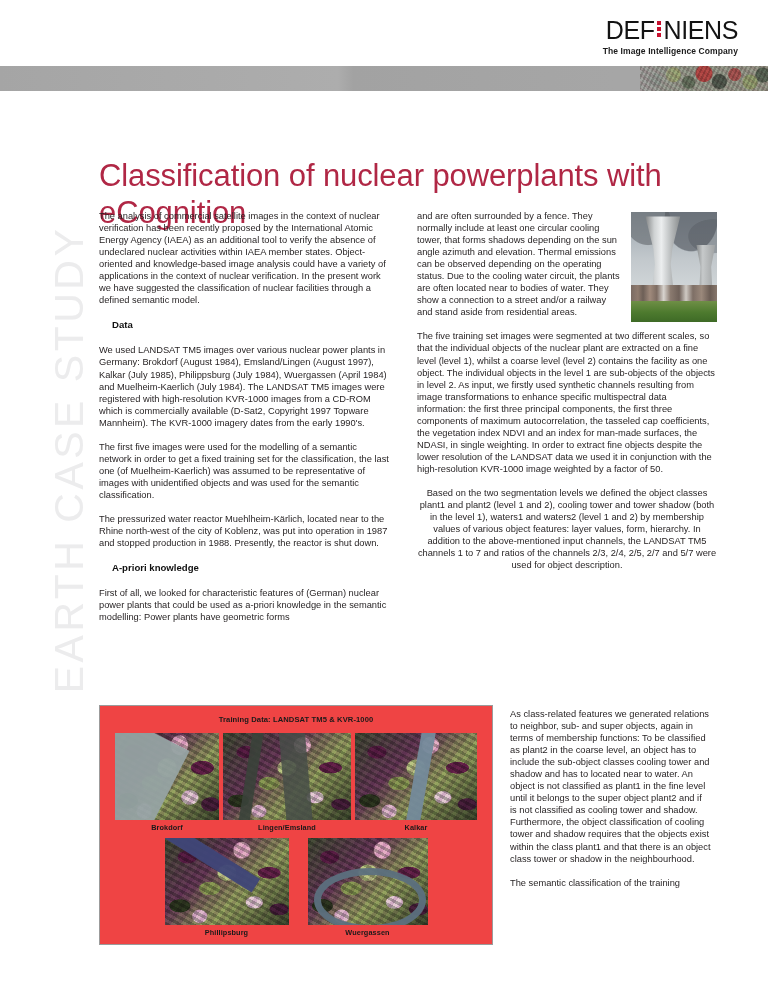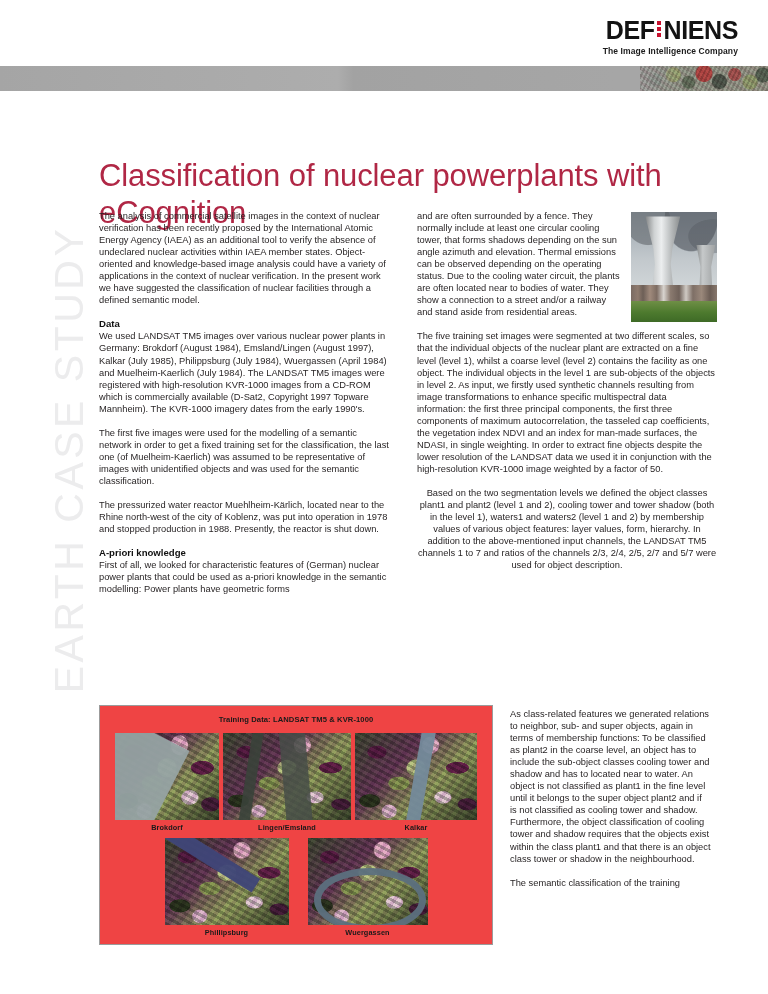--- a/index.html
+++ b/index.html
@@ -20,21 +20,21 @@
 
   
   .logo-block {
     position: absolute;
     top: 18px;
     right: 30px;
     text-align: right;
   }
   .logo-word {
     font-family: "Liberation Sans", sans-serif;
-    font-weight: bold;
+    font-weight: normal;
     font-size: 25px;
     letter-spacing: -0.4px;
     color: #131313;
     line-height: 1;
     display: inline-block;
     white-space: nowrap;
   }
   .logo-colon {
     display: inline-block;
     position: relative;
@@ -150,21 +150,21 @@
     line-height: 12.05px;
     color: #231f20;
     text-align: left;
   }
   .col-left  { left: 99px; top: 210px; width: 292px; }
   .col-right { left: 417px; top: 210px; width: 300px; }
 
   .col p { margin: 0 0 12px 0; }
   .col p:last-child { margin-bottom: 0; }
   .col h3 {
-    margin: 0;
+    margin: 13px;
     font-size: 9.6px;
     line-height: 12.05px;
     font-weight: bold;
     color: #111;
   }
   .center-last { text-align: center; }
 
   
   .photo-inset {
     float: right;
@@ -329,21 +329,21 @@
 
   <div class="side-label">EARTH CASE STUDY</div>
 
   <h1 class="doc-title">Classification of nuclear powerplants with eCognition</h1>
 
   <div class="col col-left">
     <p>The analysis of commercial satellite images in the context of nuclear verification has been recently proposed by the International Atomic Energy Agency (IAEA) as an additional tool to verify the absence of undeclared nuclear activities within IAEA member states. Object-oriented and knowledge-based image analysis could have a variety of applications in the context of nuclear verification. In the present work we have suggested the classification of nuclear facilities through a defined semantic model.</p>
     <h3>Data</h3>
     <p>We used LANDSAT TM5 images over various nuclear power plants in Germany: Brokdorf (August 1984), Emsland/Lingen (August 1997), Kalkar (July 1985), Philippsburg (July 1984), Wuergassen (April 1984) and Muelheim-Kaerlich (July 1984). The LANDSAT TM5 images were registered with high-resolution KVR-1000 images from a CD-ROM which is commercially available (D-Sat2, Copyright 1997 Topware Mannheim). The KVR-1000 imagery dates from the early 1990's.</p>
     <p>The first five images were used for the modelling of a semantic network in order to get a fixed training set for the classification, the last one (of Muelheim-Kaerlich) was assumed to be representative of images with unidentified objects and was used for the semantic classification.</p>
-    <p>The pressurized water reactor Muehlheim-Kärlich, located near to the Rhine north-west of the city of Koblenz, was put into operation in 1978 and stopped production in 1988. Presently, the reactor is shut down.</p>
+    <p>The pressurized water reactor Muehlheim-Kärlich, located near to the Rhine north-west of the city of Koblenz, was put into operation in 1987 and stopped production in 1988. Presently, the reactor is shut down.</p>
     <h3>A-priori knowledge</h3>
     <p>First of all, we looked for characteristic features of (German) nuclear power plants that could be used as a-priori knowledge in the semantic modelling: Power plants have geometric forms</p>
   </div>
 
   <div class="col col-right">
     <div class="photo-inset">
       <div class="sky"></div>
       <div class="tower"></div>
       <div class="tower2"></div>
       <div class="buildings"></div>

